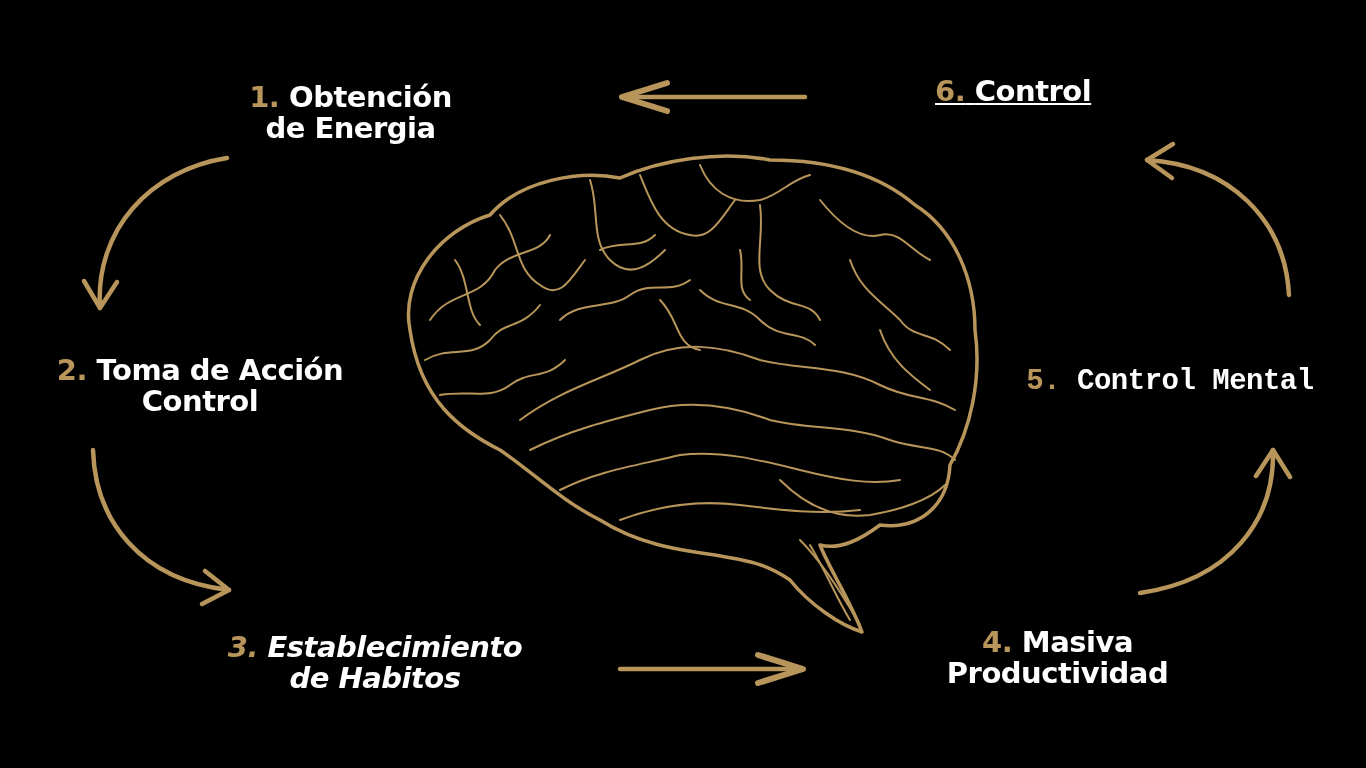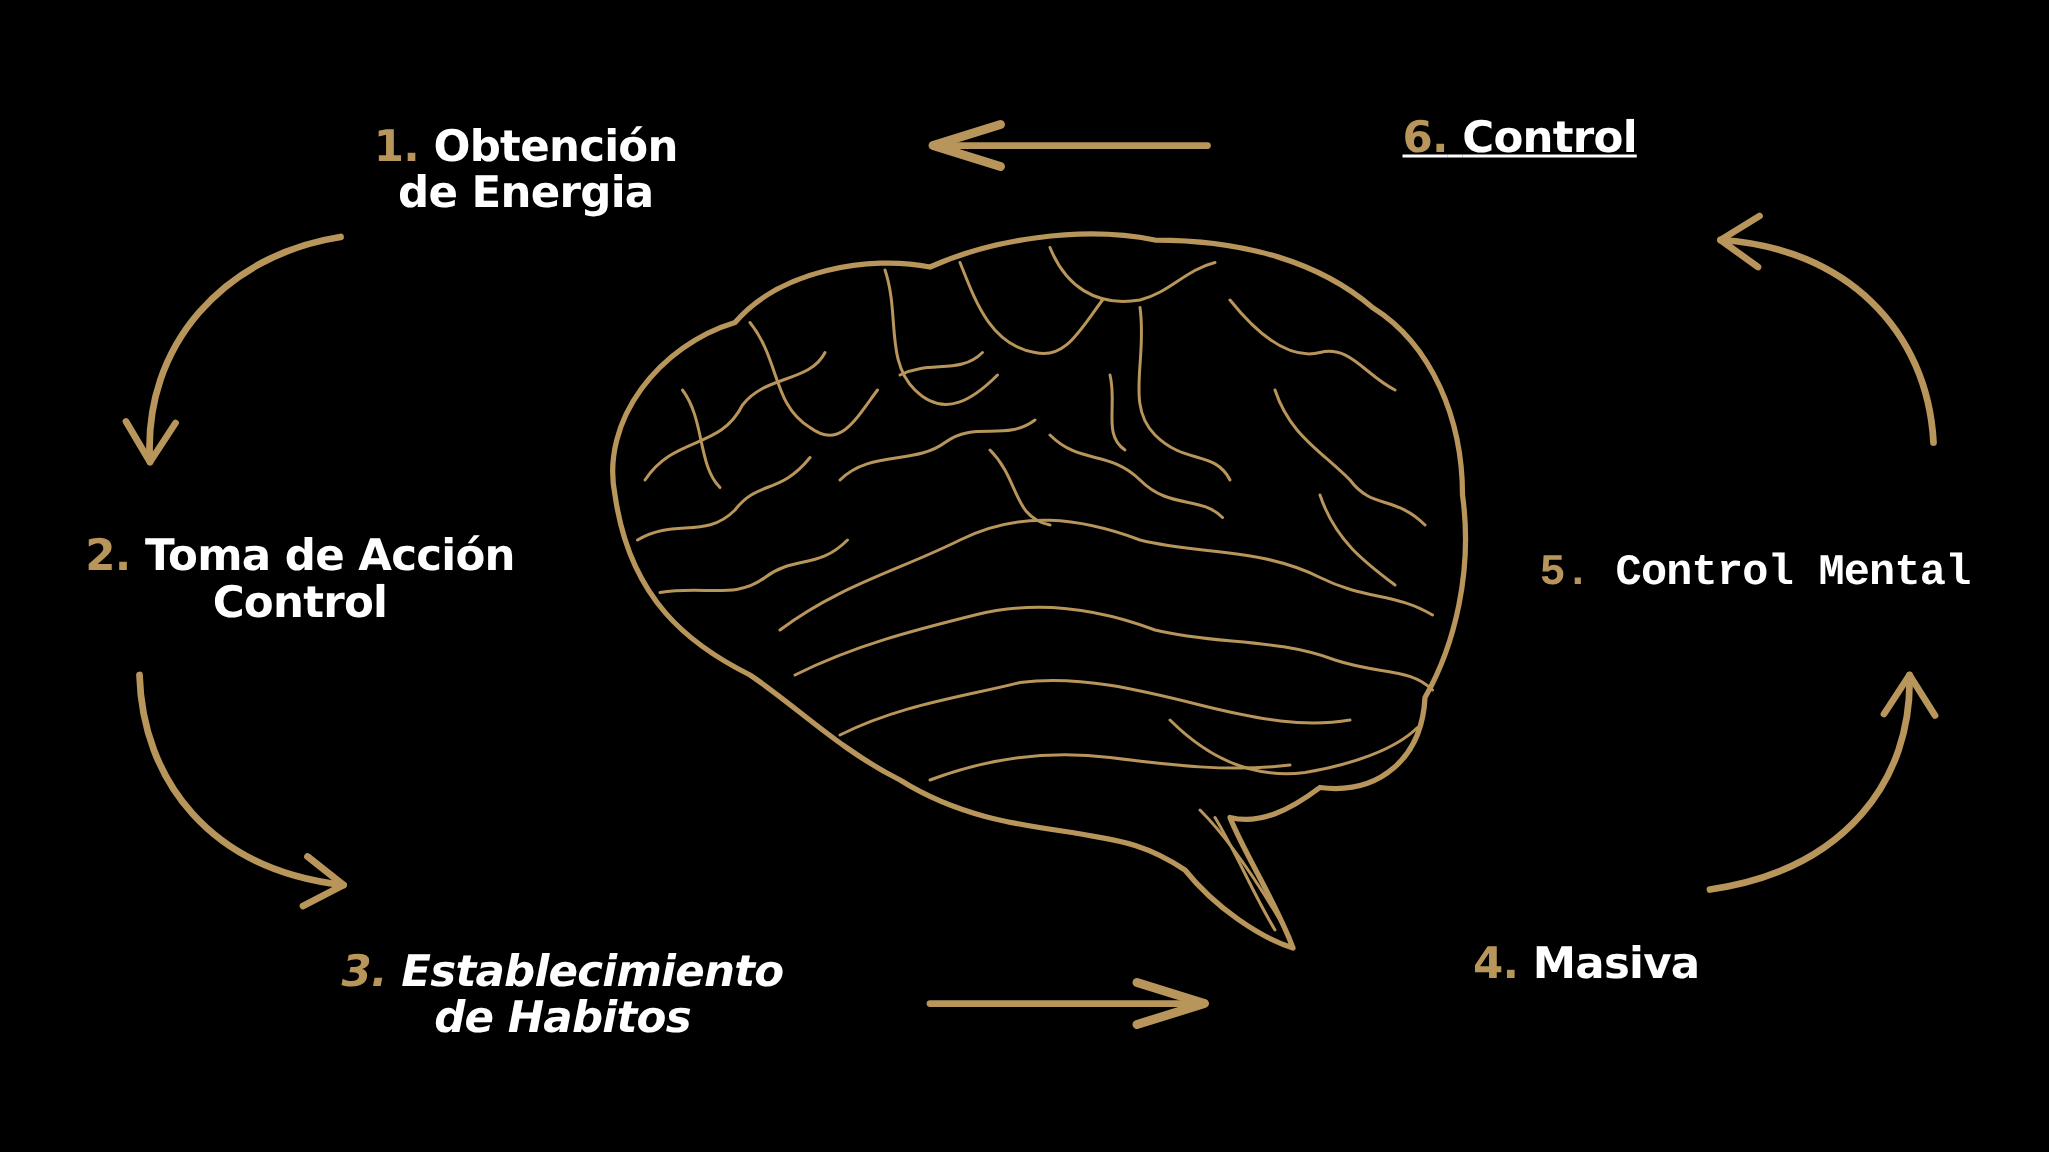--- a/index.html
+++ b/index.html
@@ -92,20 +92,21 @@
 
 <div class="label" style="left:220px; top:632px; width:310px;font-style:italic;">
   <span class="num">3.</span>
   <span>Establecimiento</span><br>
   <span>de Habitos</span>
 </div>
 
 <div class="label" style="left:935px; top:627px; width:245px;">
   <span class="num">4.</span>
   <span>Masiva</span><br>
+  <span>Productividad</span>
 </div>
 
 <div class="label" style="left:1020px; top:366px; width:300px;font-family:Liberation Mono, monospace;">
   <span class="num">5.</span>
   <span>Control Mental</span>
 </div>
 
 <div class="label" style="left:935px; top:76px; width:185px; text-align:left;text-decoration:underline;">
   <span class="num">6.</span>
   <span>Control</span><br>

